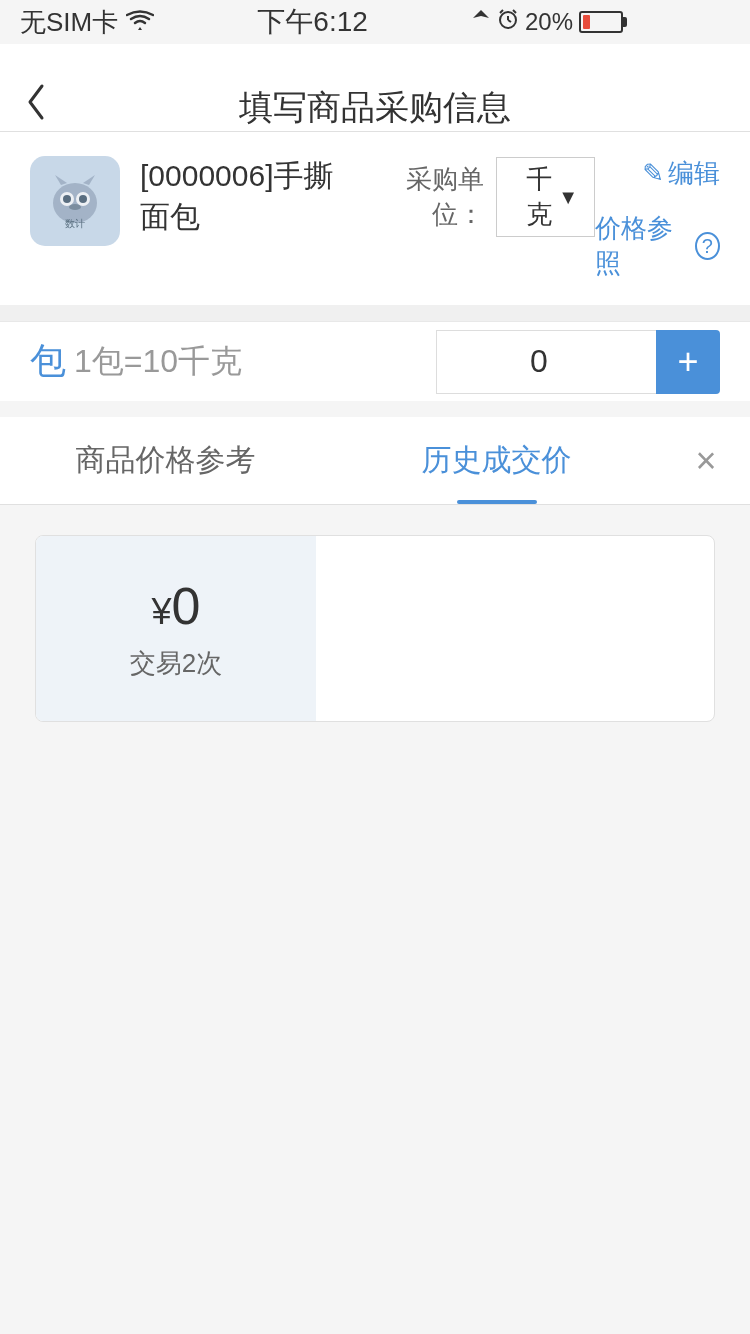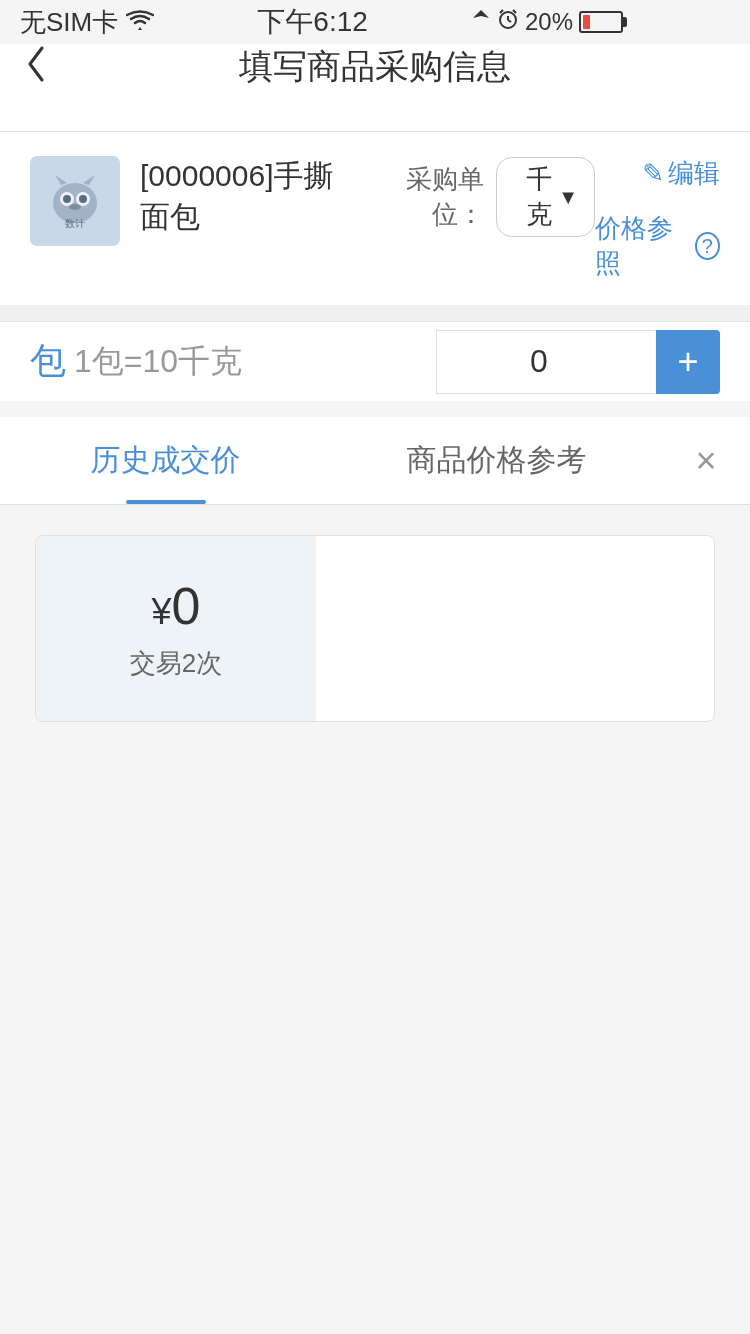--- a/index.html
+++ b/index.html
@@ -69,21 +69,21 @@
       background: #e74c3c;
       border-radius: 1px;
     }
 
     
     .nav-bar {
       width: 750px;
       height: 88px;
       background: #fff;
       display: flex;
-      align-items: flex-start;
+      align-items: flex-end;
       justify-content: center;
       position: relative;
       border-bottom: 1px solid #e0e0e0;
     }
     .nav-back {
       position: absolute;
       left: 24px;
       font-size: 36px;
       color: #333;
       cursor: pointer;
@@ -108,21 +108,21 @@
     }
     .product-left {
       display: flex;
       align-items: flex-start;
       gap: 20px;
     }
     .product-thumbnail {
       width: 90px;
       height: 90px;
       background: #c8d8e8;
-      border-radius: 7px;
+      border-radius: 15px;
       display: flex;
       align-items: center;
       justify-content: center;
       flex-shrink: 0;
     }
     .product-info {
       display: flex;
       gap: 16px;
     }
     .product-name {
@@ -135,21 +135,21 @@
       align-items: center;
       gap: 12px;
       text-align: right;
     }
     .unit-label {
       font-size: 26px;
       color: #666;
     }
     .unit-select {
       border: 1px solid #ccc;
-      border-radius: 16px;
+      border-radius: 0;
       padding: 4px 16px;
       font-size: 26px;
       color: #333;
       background: #fff;
       display: flex;
       align-items: center;
       gap: 6px;
       cursor: pointer;
     }
     .unit-select-arrow {
@@ -444,26 +444,26 @@
     <span class="bao-note">1包=10千克</span>
   </div>
   <div class="quantity-control">
     <input class="quantity-input" type="number" value="0" style="">
     <button class="quantity-plus">+</button>
   </div>
 </div>
 
 <div class="tabs-panel">
   <div class="tabs-header">
+    <div class="tab-item">
+      <span>商品价格参考</span>
+    </div>
     <div class="tab-item active">
       <span>历史成交价</span>
       <div class="tab-active-bar"></div>
-    </div>
-    <div class="tab-item">
-      <span>商品价格参考</span>
     </div>
     <div class="tab-close">×</div>
   </div>
 
   <div class="history-card">
     <div class="history-price-section">
       <div class="history-price">
         <span class="yen">¥</span><span>0</span>
       </div>
       <div class="history-trades">交易2次</div>

